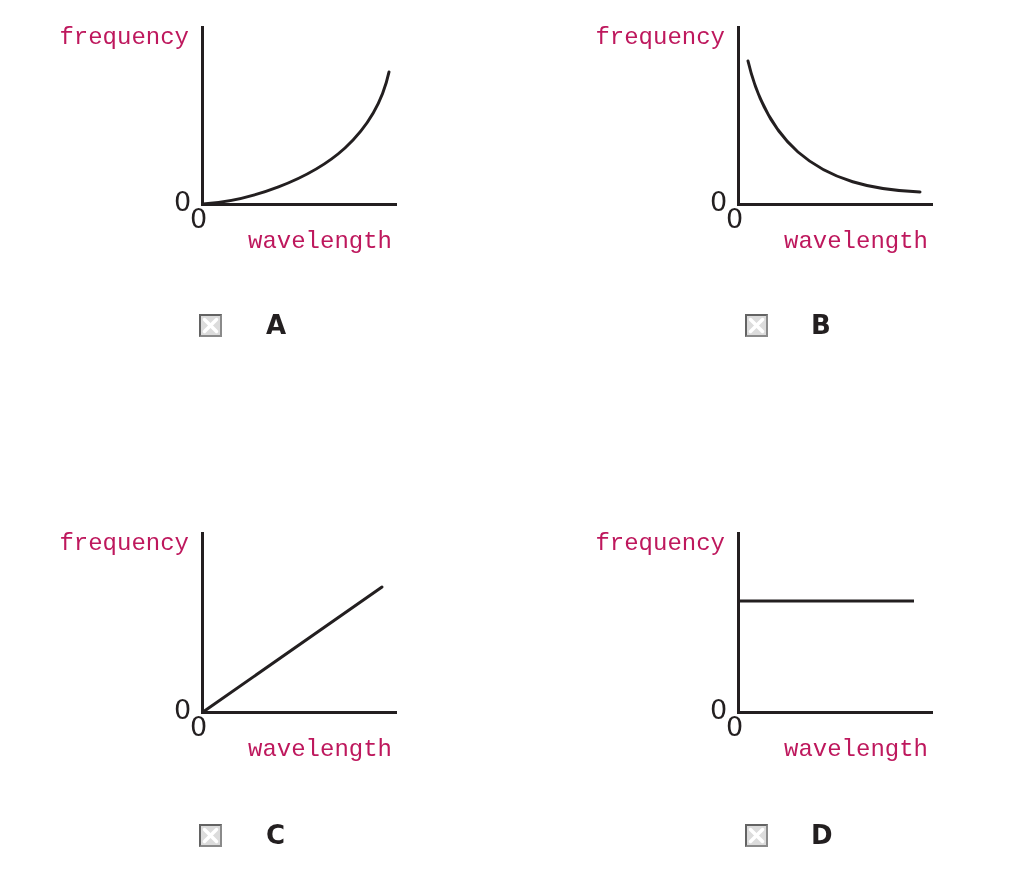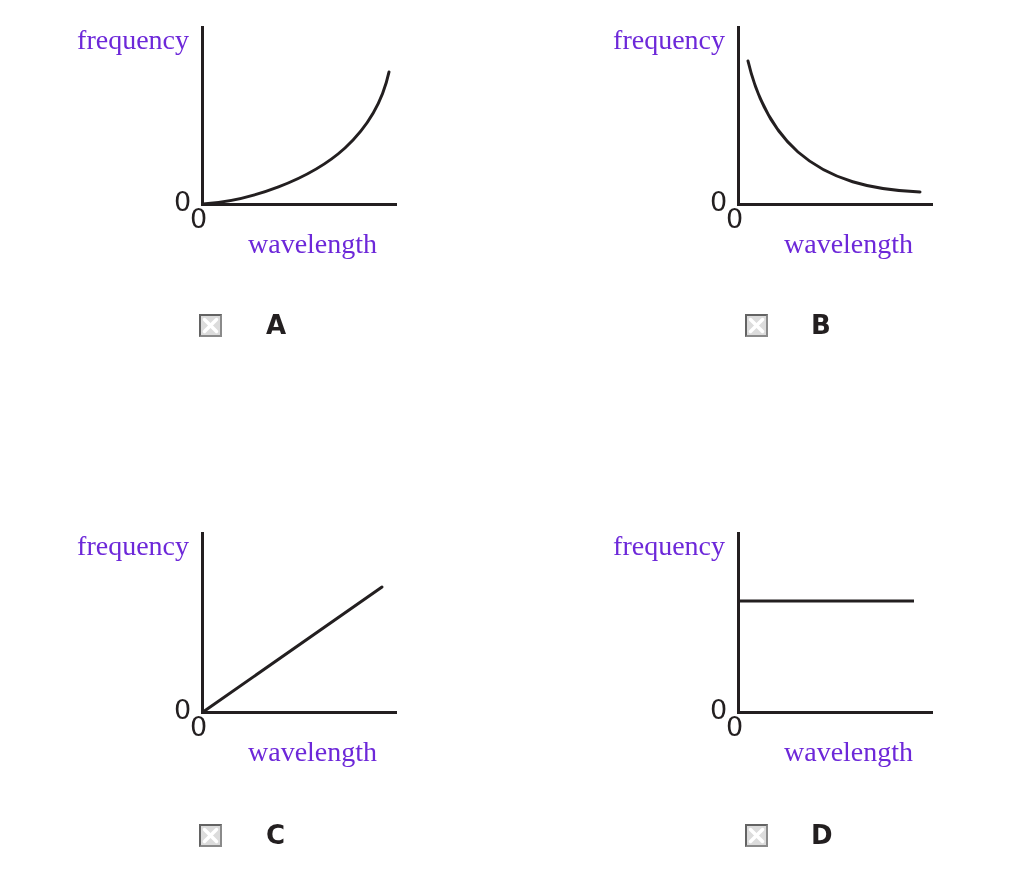--- a/index.html
+++ b/index.html
@@ -48,25 +48,25 @@
     left: 0;
     top: 0;
     width: 470px;
     height: 275px;
     display: block;
   }
 
   
   .axis-title {
     position: absolute;
-    font-family: Liberation Serif, serif;
-    font-size: 28px;
+    font-family: Liberation Mono, monospace;
+    font-size: 24px;
     font-weight: 400;
     line-height: 1;
-    color: #6d28d9;
+    color: #be185d;
     white-space: nowrap;
   }
   .y-axis-title {
     right: 281px;          
     top: 26px;
     text-align: right;
   }
   .x-axis-title {
     left: 248px;
     top: 230px;

